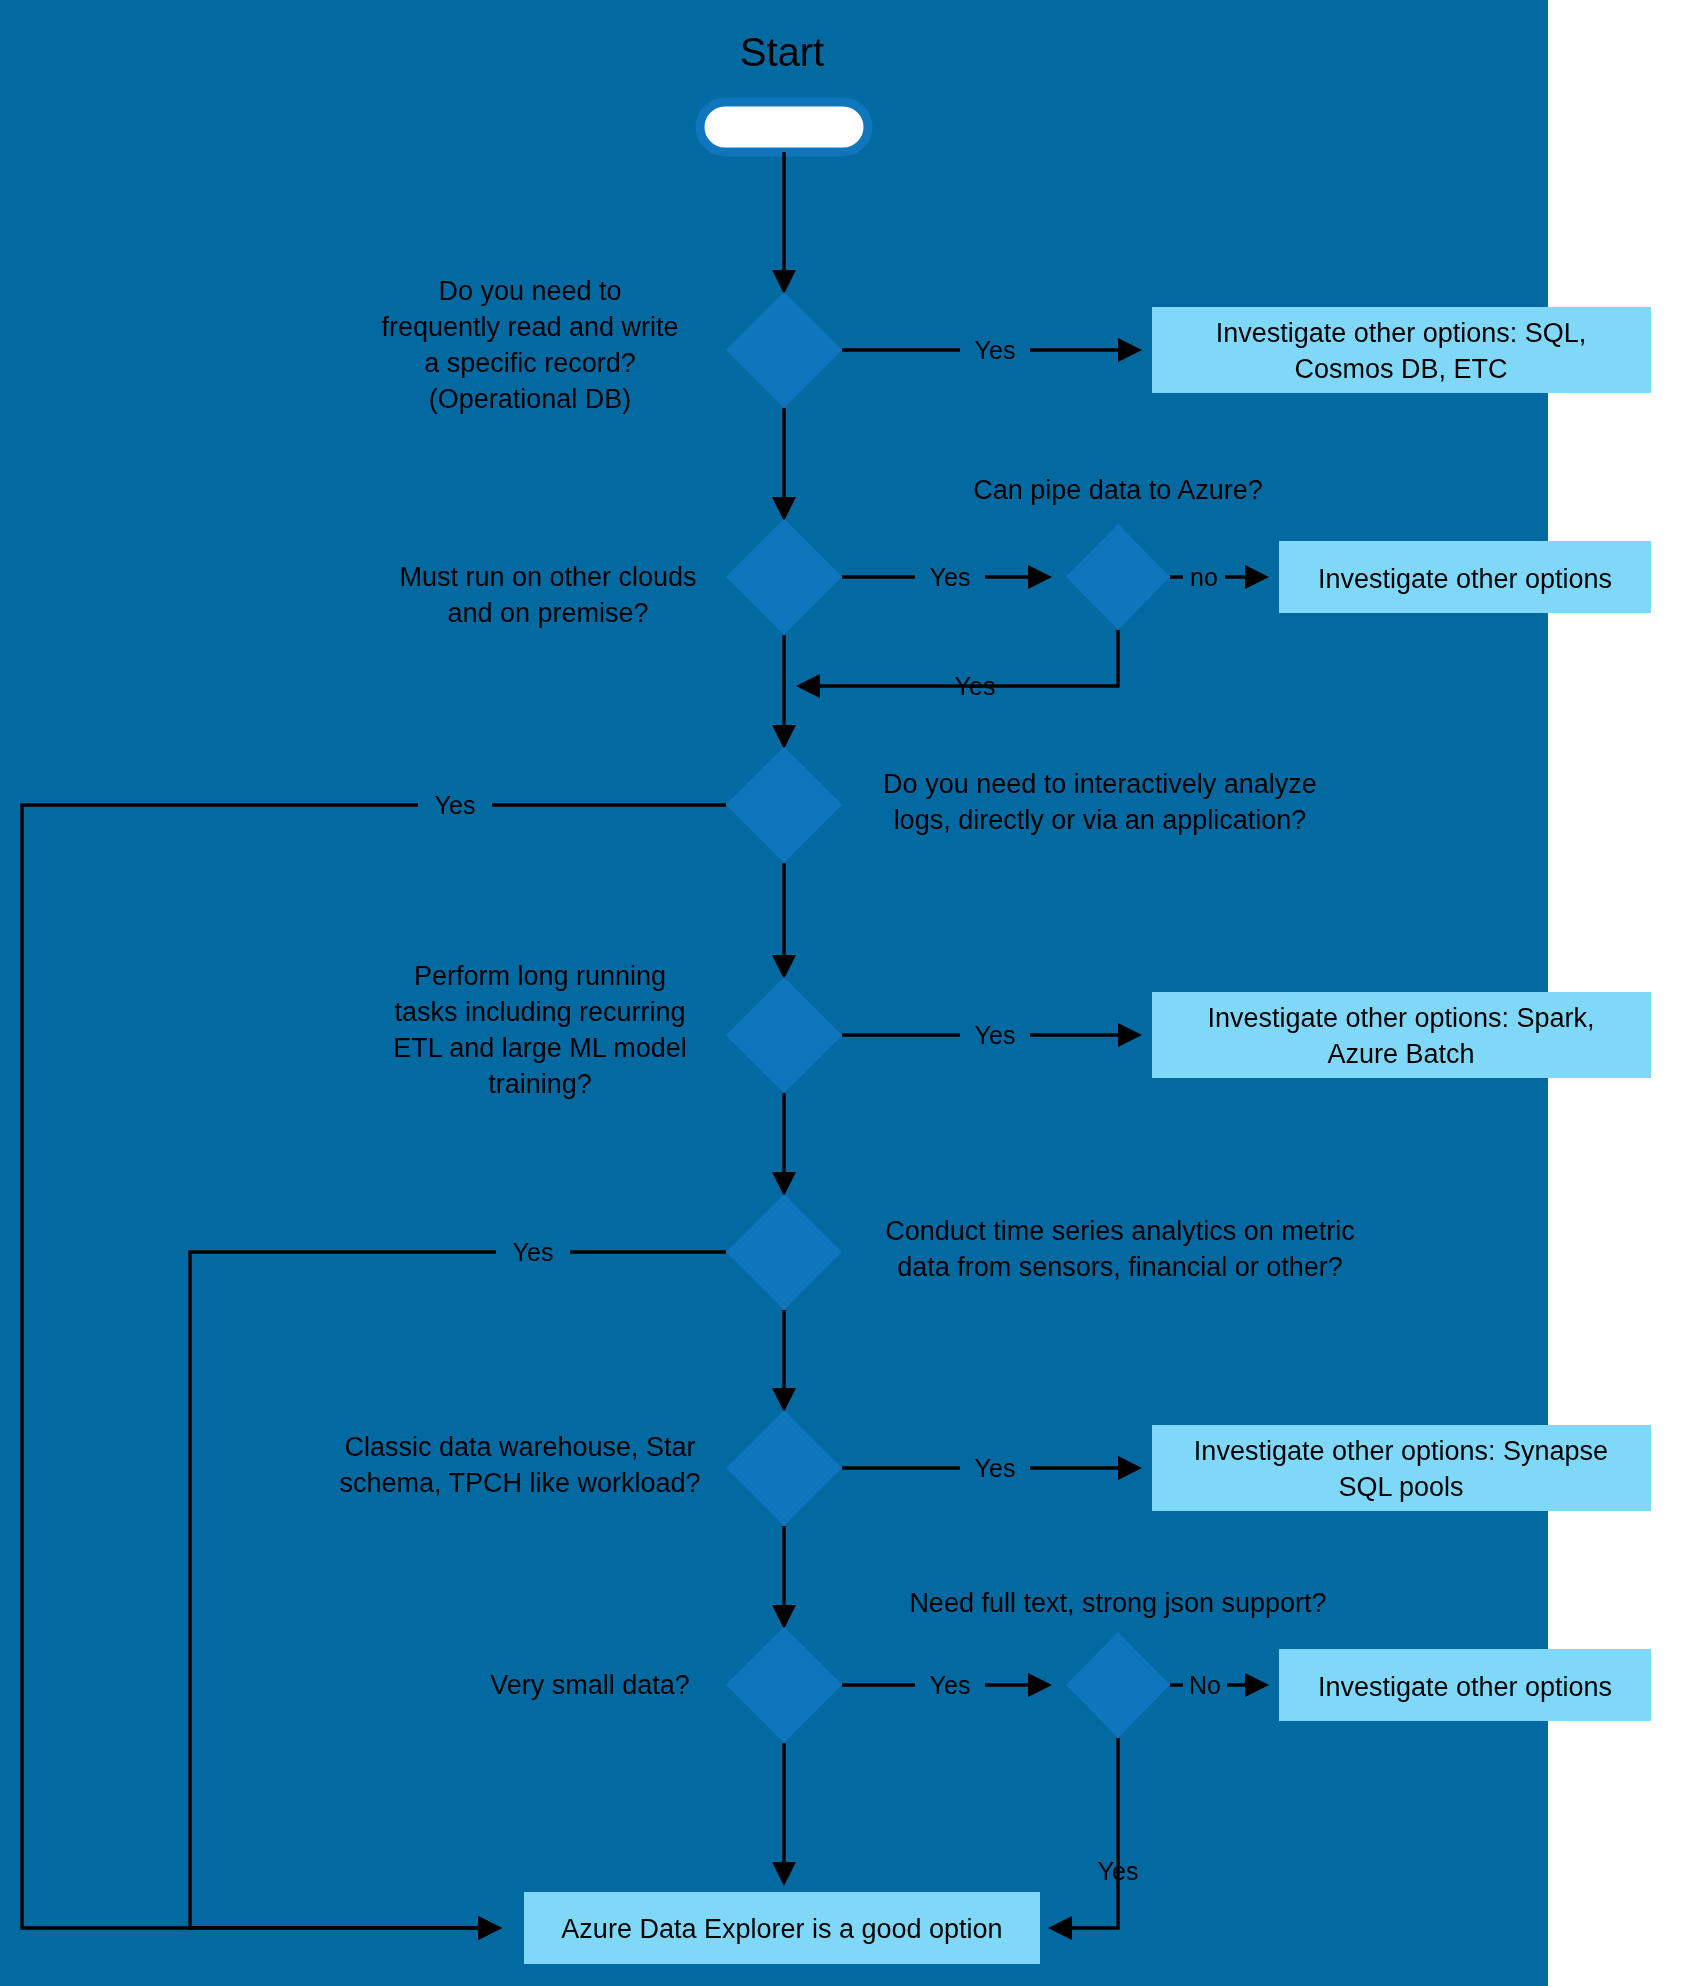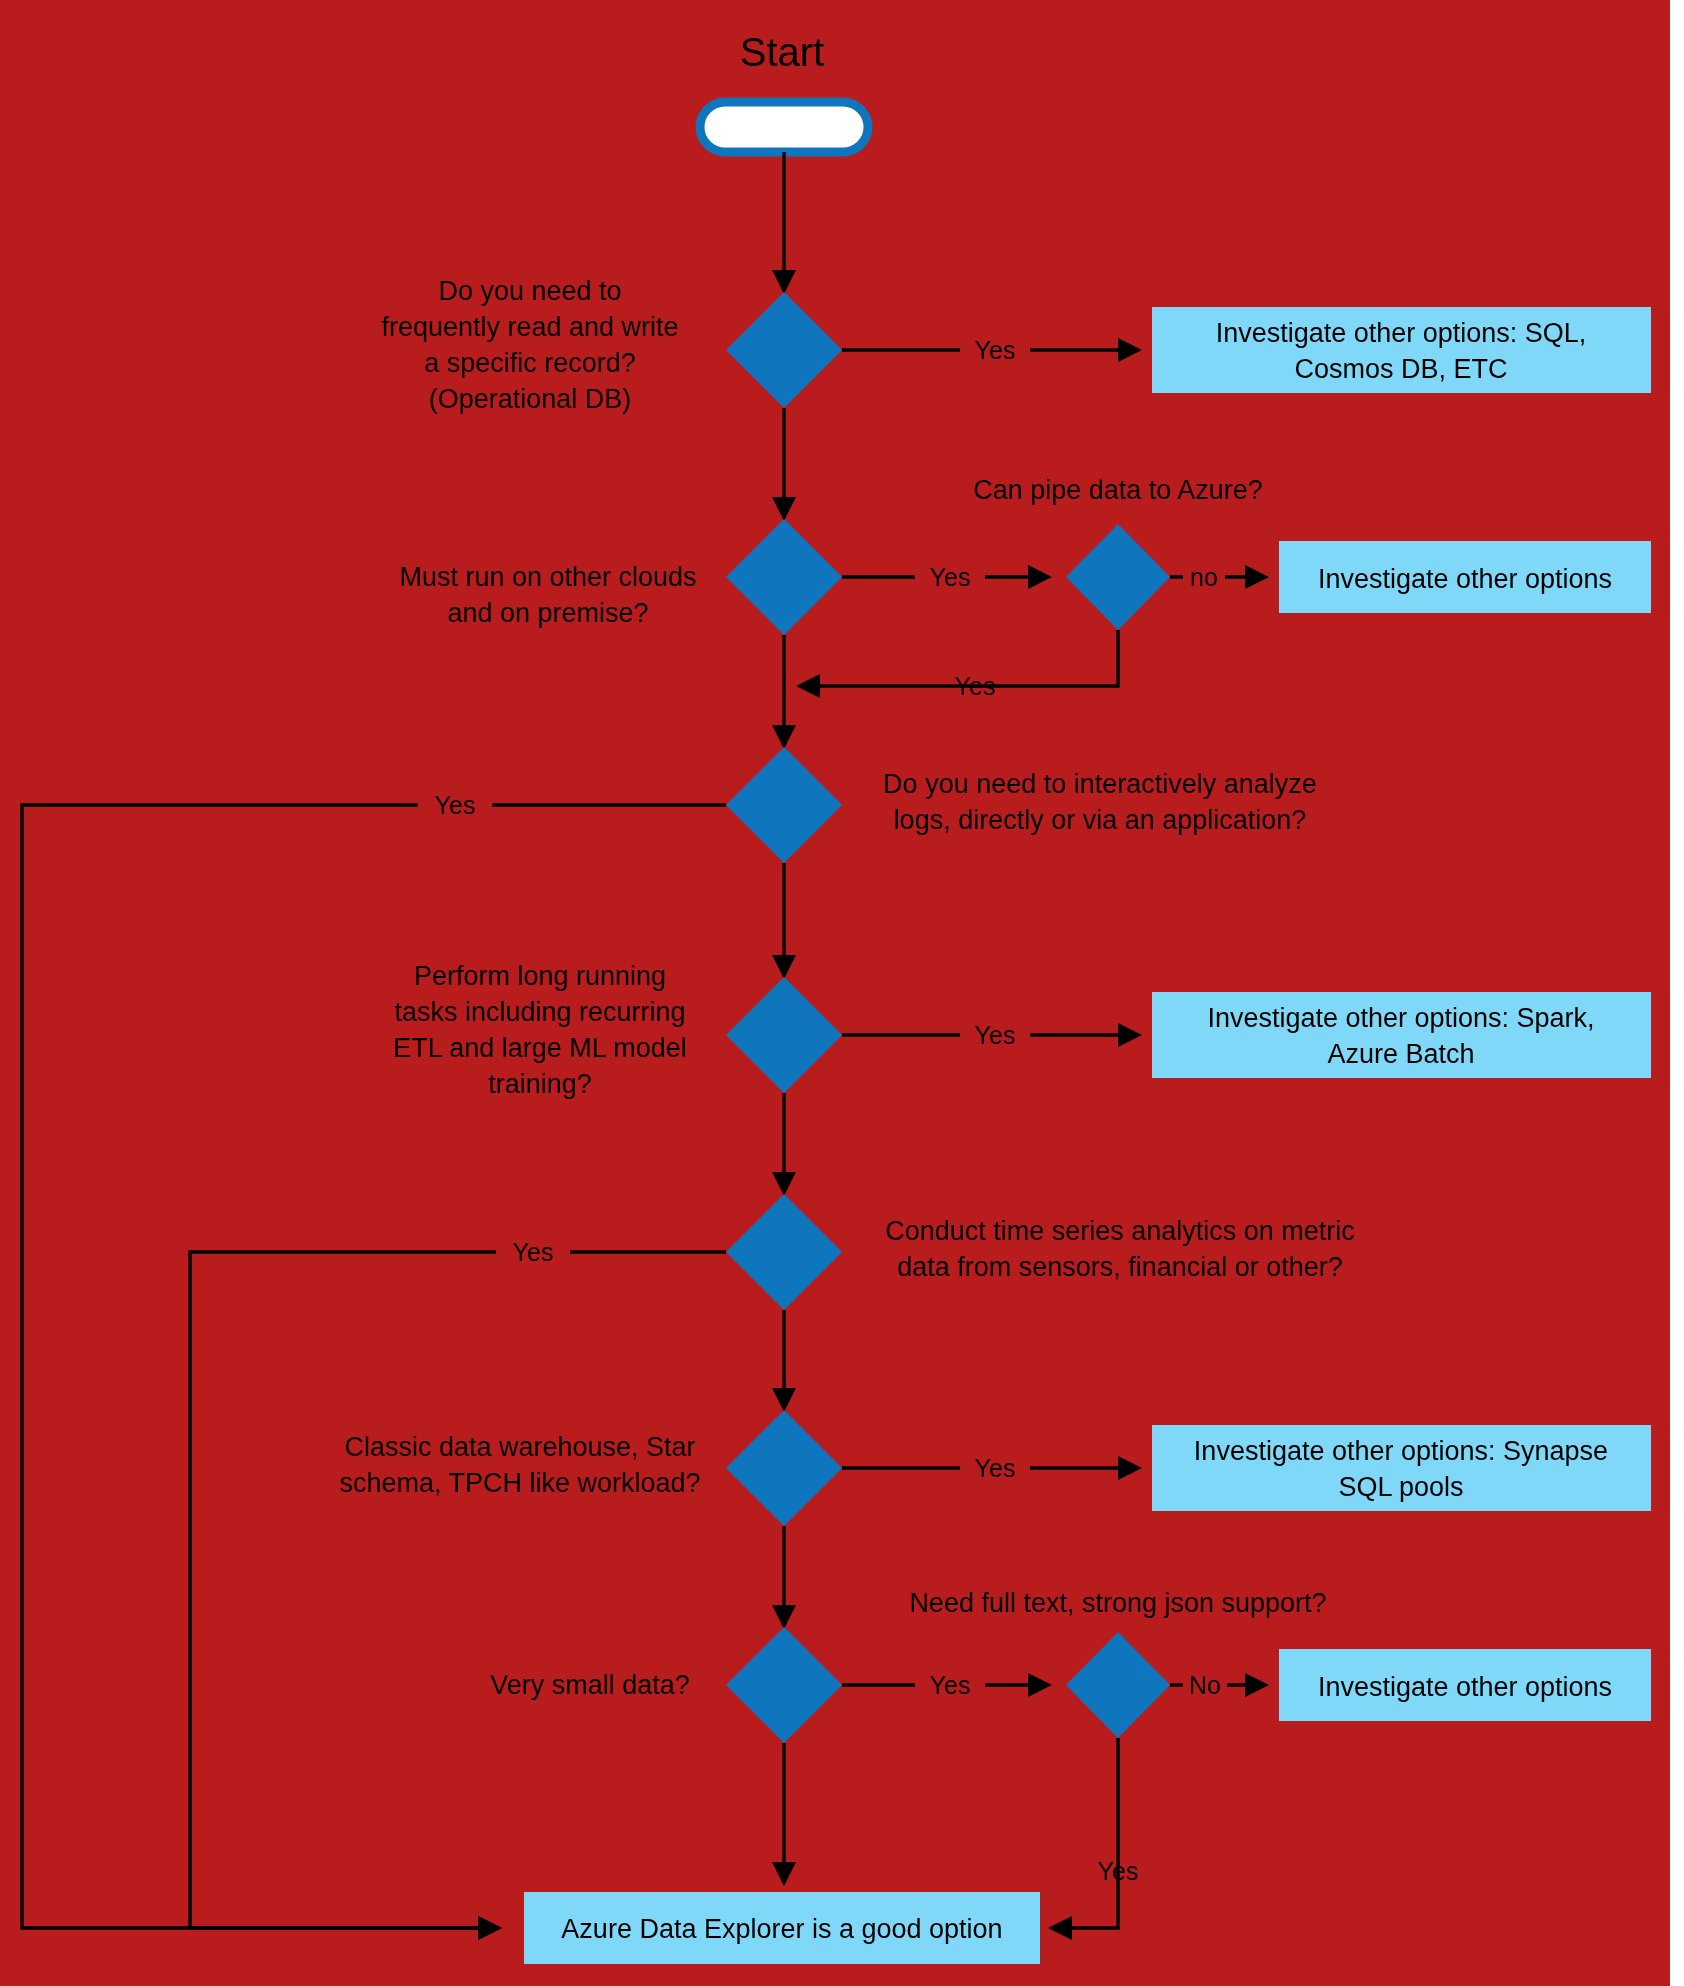--- a/index.html
+++ b/index.html
@@ -9,23 +9,23 @@
     background: #ffffff;
   }
   body {
     font-family: "Liberation Sans", sans-serif;
     width: 1684px;
     height: 1986px;
     overflow: hidden;
   }
   #flowchart-root {
     position: relative;
-    width: 1670px;
+    width: 1548px;
     height: 1986px;
-    background: #b91c1c;
+    background: #0369a1;
   }
   svg.chart-canvas {
     position: absolute;
     inset: 0;
     width: 1684px;
     height: 1986px;
     display: block;
   }
   .node-label,
   .edge-label,

